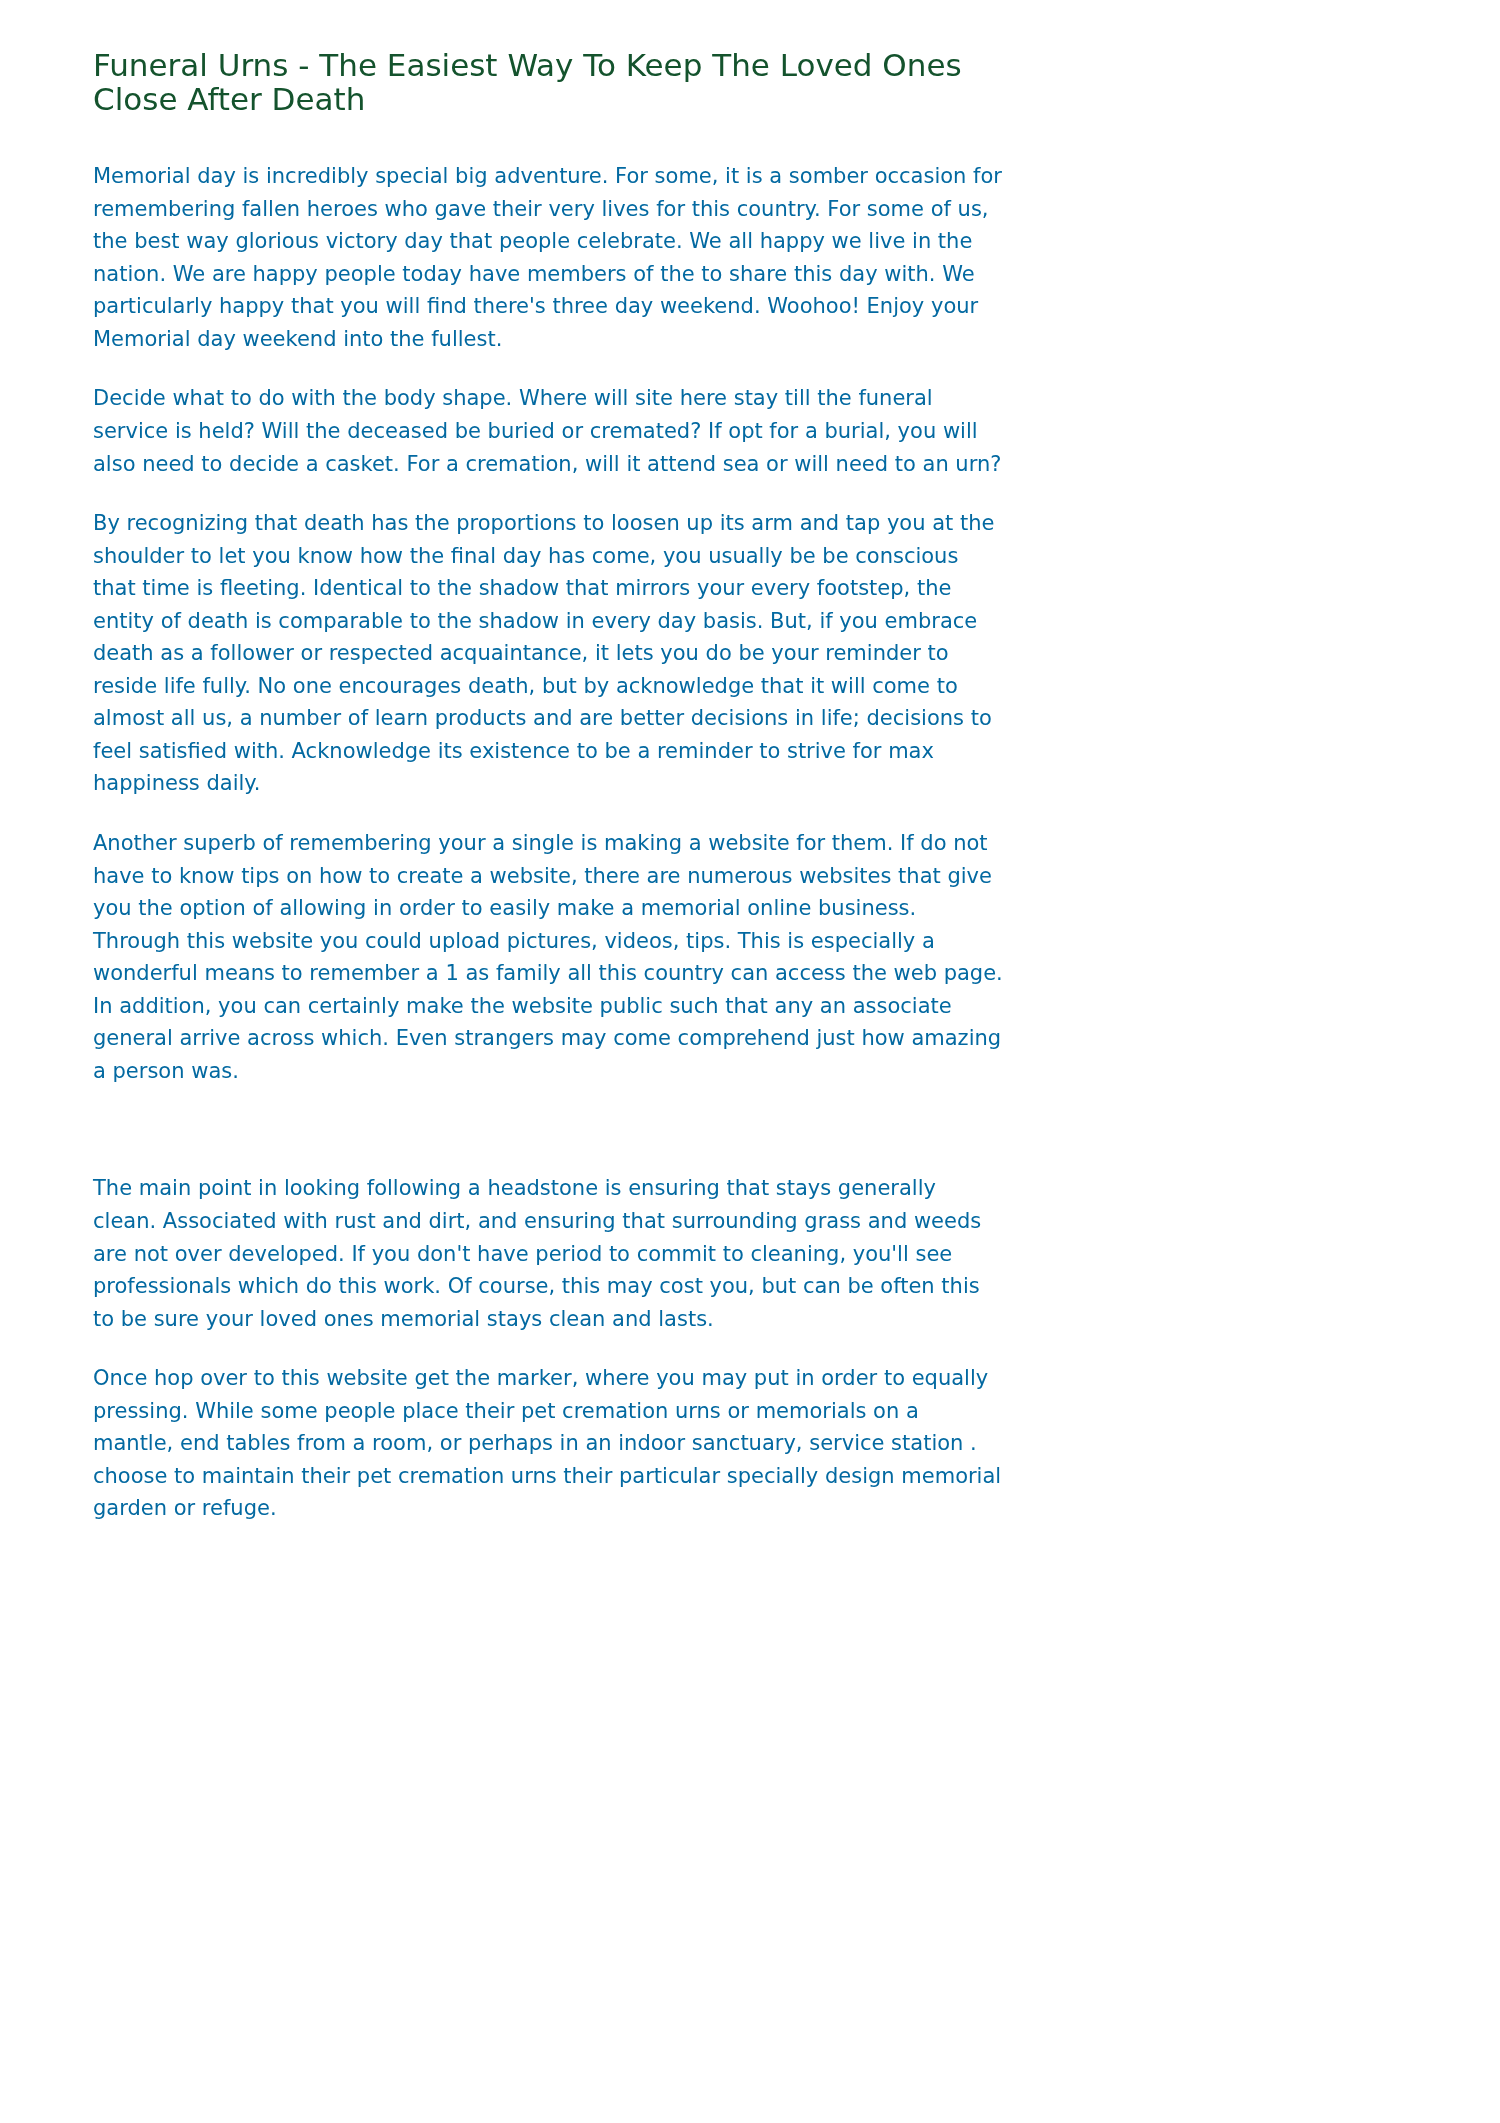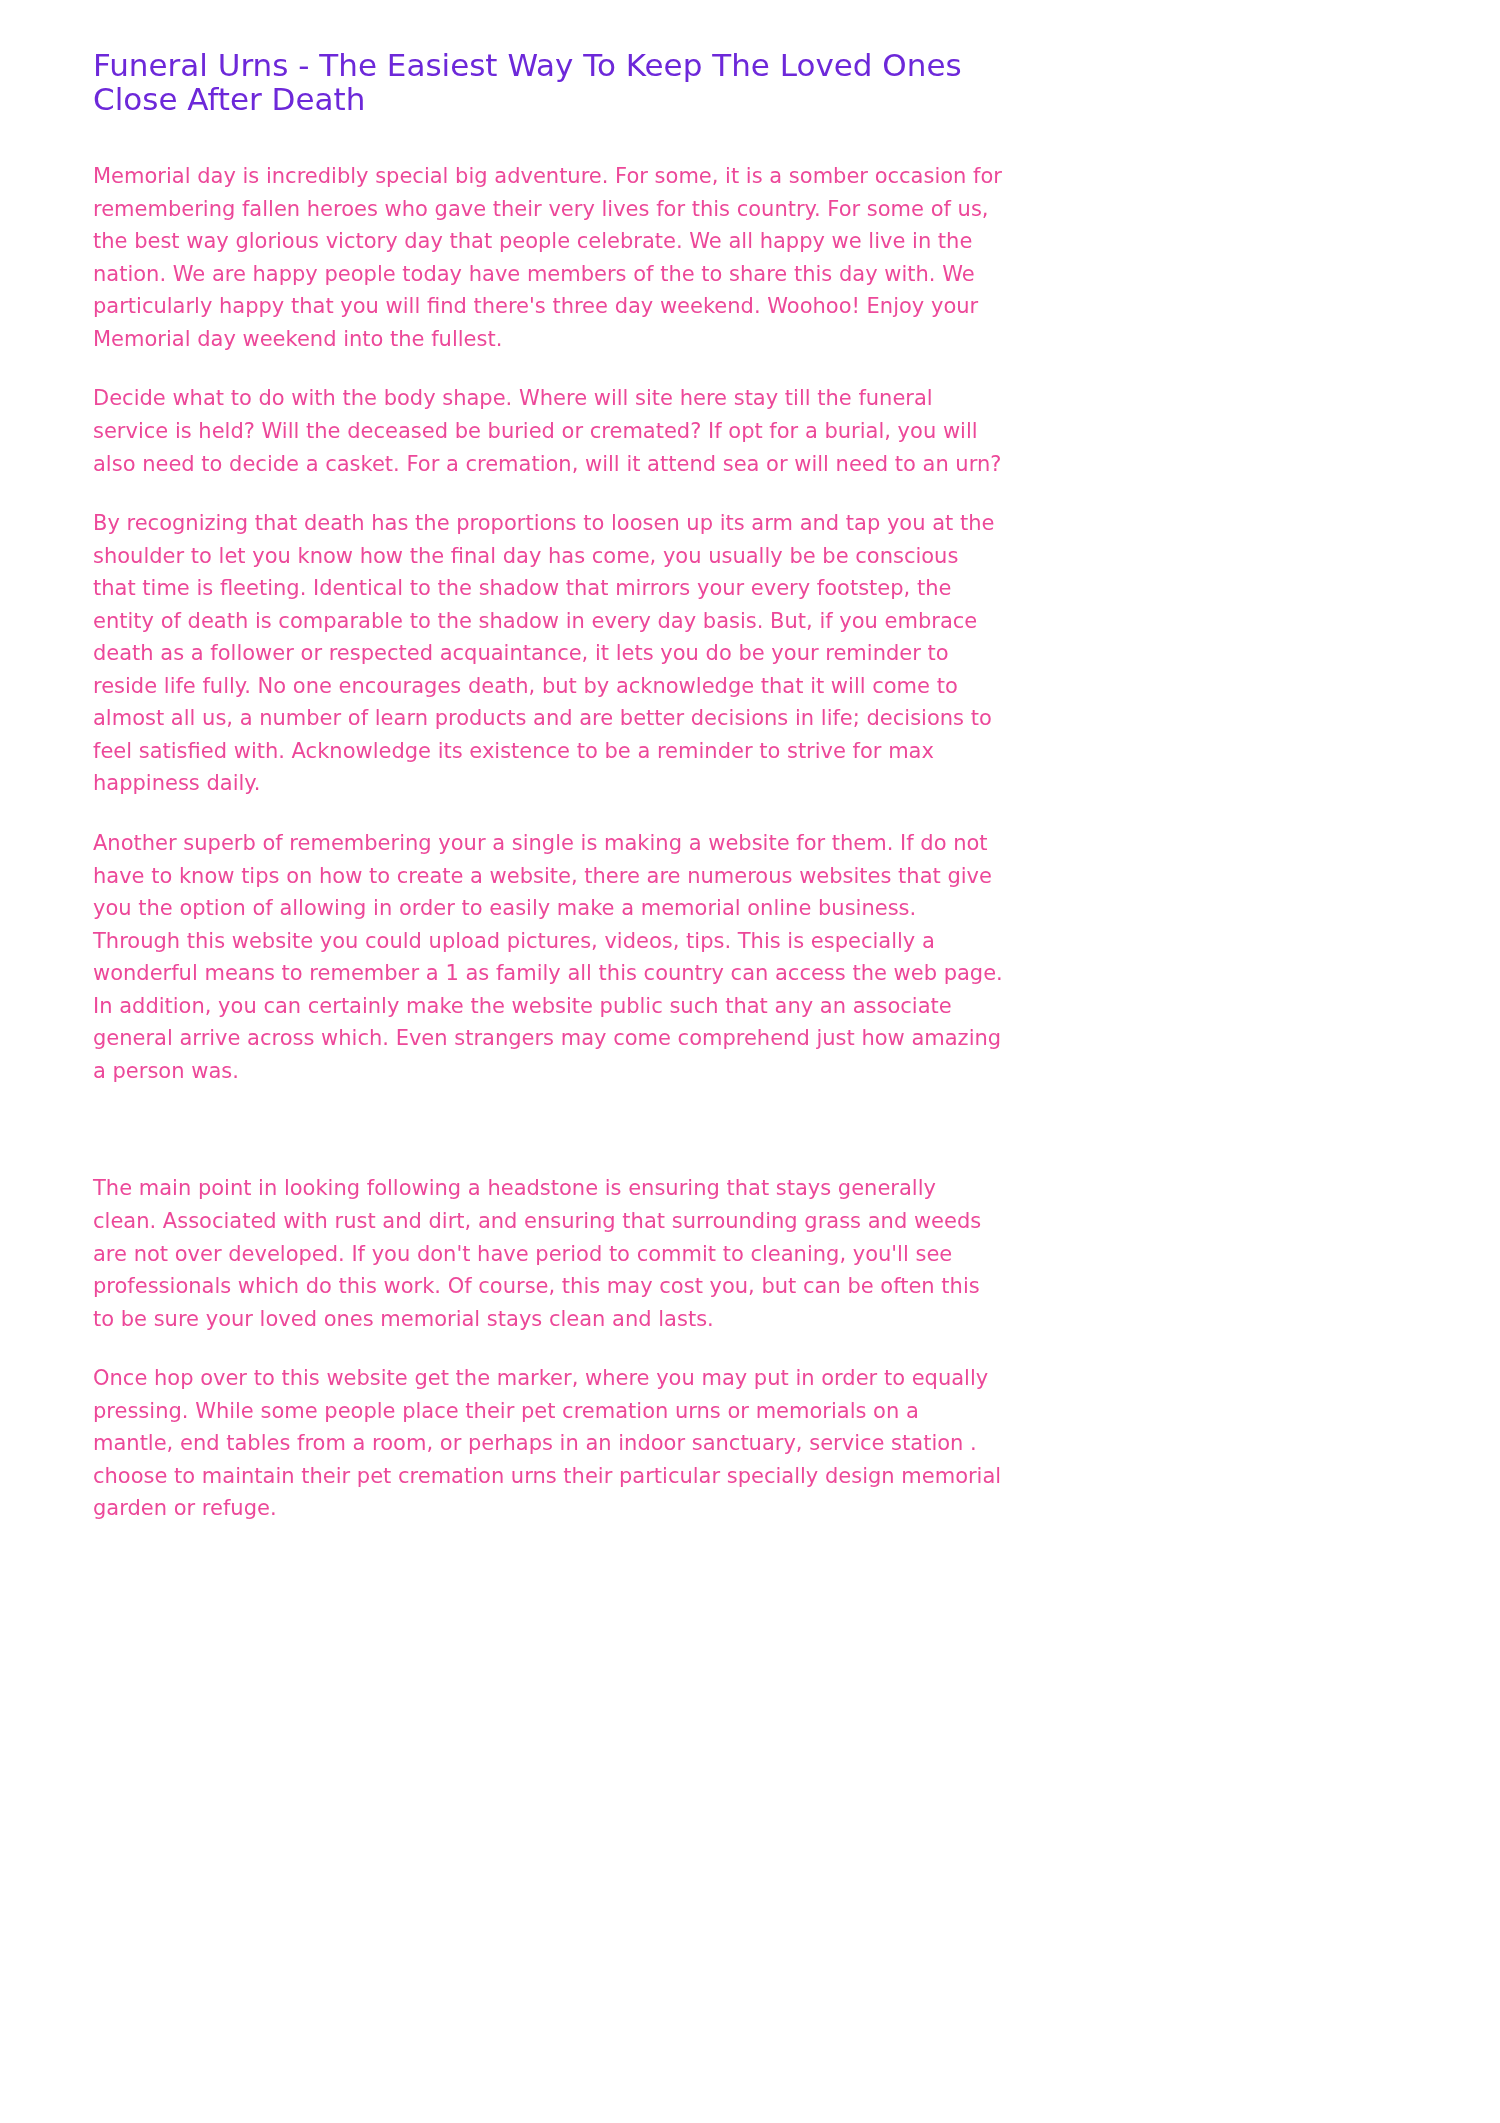--- a/index.html
+++ b/index.html
@@ -15,30 +15,30 @@
     font-family: "DejaVu Sans", "Liberation Sans", sans-serif;
     color: #3c3c3c;
     background: #ffffff;
   }
   .title {
     width: 935px;
     margin: 0 0 44px 0;
     font-size: 31px;
     line-height: 1.1;
     font-weight: 400;
-    color: #6d28d9;
+    color: #14532d;
   }
   .content {
     width: 912px;
   }
   .para {
     margin: 0 0 27px 0;
     font-size: 21px;
     line-height: 1.55;
-    color: #ec4899;
+    color: #0369a1;
   }
   .empty-gap {
     height: 58px;
   }
 </style>
 </head>
 <body>
 
 <div class="page">
   <h1 class="title">Funeral Urns - The Easiest Way To Keep The Loved Ones Close After Death</h1>

